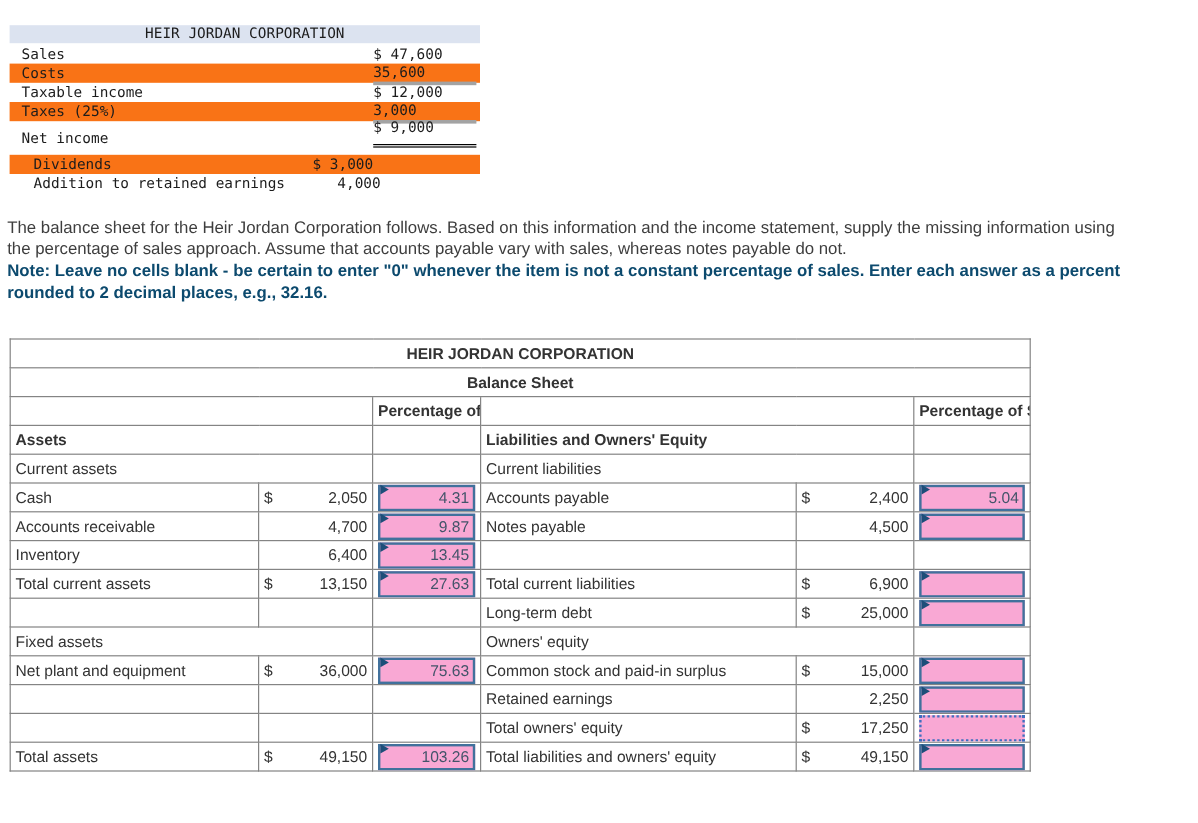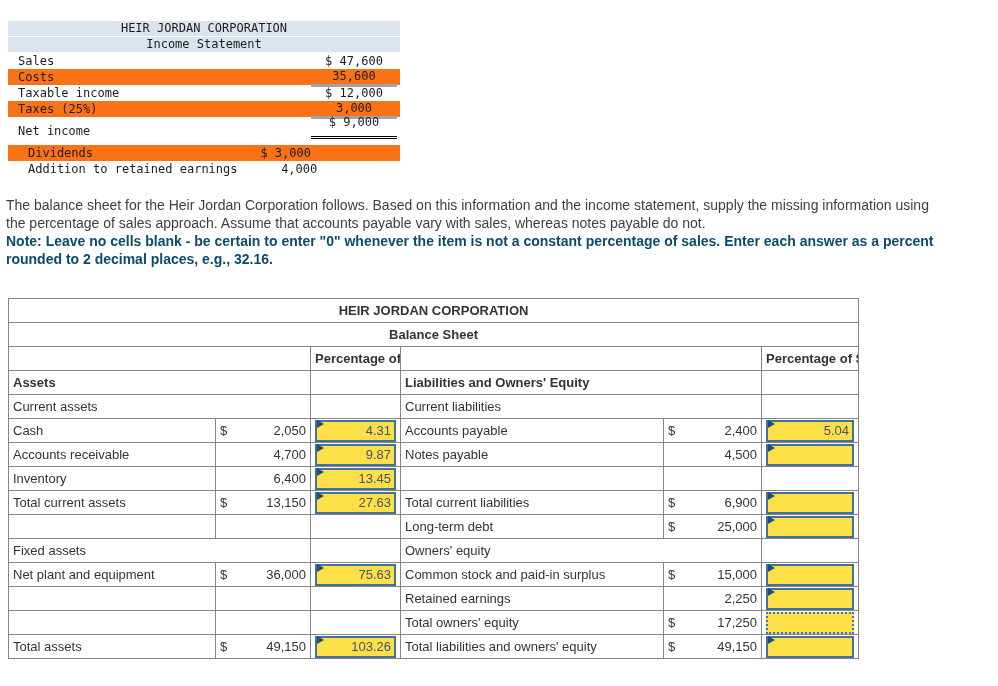--- a/index.html
+++ b/index.html
@@ -6,21 +6,21 @@
   body{width:998px;height:686px;overflow:hidden;font-family:"Liberation Sans",sans-serif;}
 
   
   .istmt{width:392px;margin:21px 0 0 8px;font-family:"DejaVu Sans Mono","Liberation Mono",monospace;font-size:12px;color:#1c1c1c;}
   .is-head{background:#dce3f0;height:15px;line-height:15px;text-align:center;margin-bottom:1px;}
   .isrow{display:flex;align-items:center;height:16px;line-height:16px;}
   .isrow.alt{background:#f97316;}
   .is-label{flex:1;padding-left:10px;white-space:nowrap;}
   .is-label.ind{padding-left:20px;}
   .is-col2{width:86px;text-align:right;}
-  .is-col3{width:86px;text-align:center;margin-right:3px;}
+  .is-col3{width:86px;text-align:left;margin-right:3px;}
   .u1{border-bottom:3px solid #a3a3a3;}
   .net-row{height:22px;align-items:flex-end;}
   .net-amt{border-bottom:3px double #000;padding-bottom:6px;margin-top:31px;}
   .is-spacer{height:6px;}
 
   
   .instr{width:946px;margin:19px 0 16px 6px;font-size:14px;line-height:18px;color:#3e3e3e;}
   .instr .note{color:#0c4a6e;font-weight:bold;}
 
   
@@ -32,34 +32,33 @@
   td.hdrpct{background:#dbe2ef;text-align:center;font-weight:bold;color:#26324b;
             font-size:13px;line-height:15px;white-space:normal;padding:2px;height:31px;}
   td.bold{font-weight:bold;color:#222;}
   td.ind1{padding-left:12px;}
   td.ind2{padding-left:26px;}
   td.amt{padding:0 4px;}
   .amtflex{display:flex;justify-content:space-between;align-items:center;height:100%;}
   td.sumtop{border-top:1px solid #000;}
   td.dblbot{border-bottom:3px double #000;}
   td.pctcell{padding:0;}
-  .inbox{position:relative;height:22px;border:2px solid #41719c;background:#fde047;box-sizing:border-box;
+  .inbox{position:relative;height:22px;border:2px solid #41719c;background:#f9a8d4;box-sizing:border-box;
          display:flex;align-items:center;justify-content:flex-end;padding-right:3px;
          font-size:13px;color:#44546a;}
   .inbox .flag{position:absolute;top:-2px;left:0;width:0;height:0;
                border-top:4px solid transparent;border-bottom:4px solid transparent;
                border-left:7px solid #1d4e79;}
   .inbox.focused{border:2px dotted #3f6fbf;}
 </style>
 </head>
 <body>
 
 <div class="istmt">
   <div class="is-head">HEIR JORDAN CORPORATION</div>
-  <div class="is-head">Income Statement</div>
 
   <div class="isrow">
     <span class="is-label">Sales</span>
     <span class="is-col2"></span>
     <span class="is-col3">$ 47,600</span>
   </div>
   <div class="isrow alt">
     <span class="is-label">Costs</span>
     <span class="is-col2"></span>
     <span class="is-col3 u1">35,600</span>

